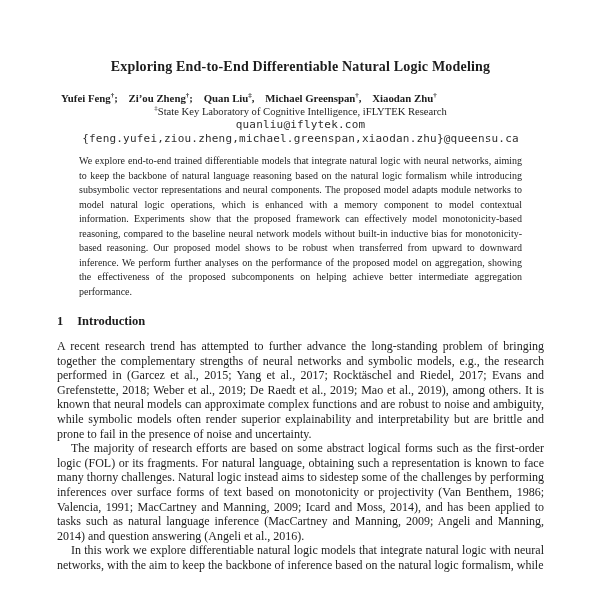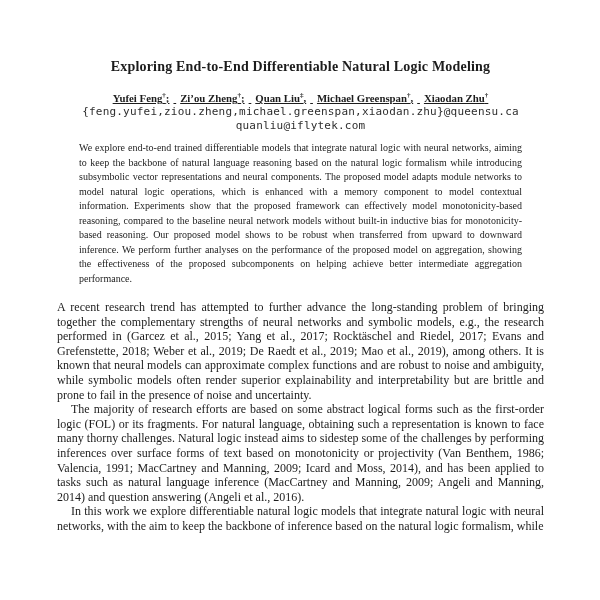--- a/index.html
+++ b/index.html
@@ -16,27 +16,25 @@
     background: #ffffff;
   }
   .title {
     text-align: center;
     font-size: 14px;
     font-weight: bold;
     letter-spacing: 0.2px;
     line-height: 18px;
   }
   .authors {
-    text-align: center;
     margin-top: 15px;
     font-size: 10.8px;
     font-weight: bold;
     line-height: 14px;
     white-space: nowrap;
-    text-decoration: underline;
   }
   .author { margin: 0 4px; }
   .author sup {
     font-size: 7px;
     vertical-align: super;
     line-height: 0;
   }
   .affil {
     text-align: center;
     font-size: 10.6px;
@@ -89,26 +87,30 @@
   <div class="title">Exploring End-to-End Differentiable Natural Logic Modeling</div>
 
   <div class="authors">
     <span class="author"><span>Yufei Feng</span><sup>†</sup><span>;</span></span>
     <span class="author"><span>Zi’ou Zheng</span><sup>†</sup><span>;</span></span>
     <span class="author"><span>Quan Liu</span><sup>‡</sup><span>,</span></span>
     <span class="author"><span>Michael Greenspan</span><sup>†</sup><span>,</span></span>
     <span class="author"><span>Xiaodan Zhu</span><sup>†</sup><span></span></span>
   </div>
 
+  <div class="affil"><sup>‡</sup><span>State Key Laboratory of Cognitive Intelligence, iFLYTEK Research</span></div>
 
+  <div class="email">quanliu@iflytek.com</div>
   <div class="email">{feng.yufei,ziou.zheng,michael.greenspan,xiaodan.zhu}@queensu.ca</div>
-  <div class="email">quanliu@iflytek.com</div>
 
   <div class="abstract-text">We explore end-to-end trained differentiable models that integrate natural logic with neural networks, aiming to keep the backbone of natural language reasoning based on the natural logic formalism while introducing subsymbolic vector representations and neural components. The proposed model adapts module networks to model natural logic operations, which is enhanced with a memory component to model contextual information. Experiments show that the proposed framework can effectively model monotonicity-based reasoning, compared to the baseline neural network models without built-in inductive bias for monotonicity-based reasoning. Our proposed model shows to be robust when transferred from upward to downward inference. We perform further analyses on the performance of the proposed model on aggregation, showing the effectiveness of the proposed subcomponents on helping achieve better intermediate aggregation performance.</div>
 
+  <div class="section-heading">
+    <span class="section-number">1</span><span>Introduction</span>
+  </div>
 
   <p class="body-para first-para">A recent research trend has attempted to further advance the long-standing problem of bringing together the complementary strengths of neural networks and symbolic models, e.g., the research performed in (Garcez et al., 2015; Yang et al., 2017; Rocktäschel and Riedel, 2017; Evans and Grefenstette, 2018; Weber et al., 2019; De Raedt et al., 2019; Mao et al., 2019), among others. It is known that neural models can approximate complex functions and are robust to noise and ambiguity, while symbolic models often render superior explainability and interpretability but are brittle and prone to fail in the presence of noise and uncertainty.</p>
 
   <p class="body-para indented"><span>The majority of research efforts are based on some abstract logical forms such as the first-order logic (FOL) or its </span><span class="it">fragments</span><span>. For natural language, obtaining such a representation is known to face many thorny challenges. Natural logic instead aims to sidestep some of the challenges by performing inferences over surface forms of text based on </span><span class="it">monotonicity</span><span> or </span><span class="it">projectivity</span><span> (Van Benthem, 1986; Valencia, 1991; MacCartney and Manning, 2009; Icard and Moss, 2014), and has been applied to tasks such as natural language inference (MacCartney and Manning, 2009; Angeli and Manning, 2014) and question answering (Angeli et al., 2016).</span></p>
 
   <p class="body-para indented">In this work we explore differentiable natural logic models that integrate natural logic with neural networks, with the aim to keep the backbone of inference based on the natural logic formalism, while</p>
 
 </div>
 
 </body></html>

